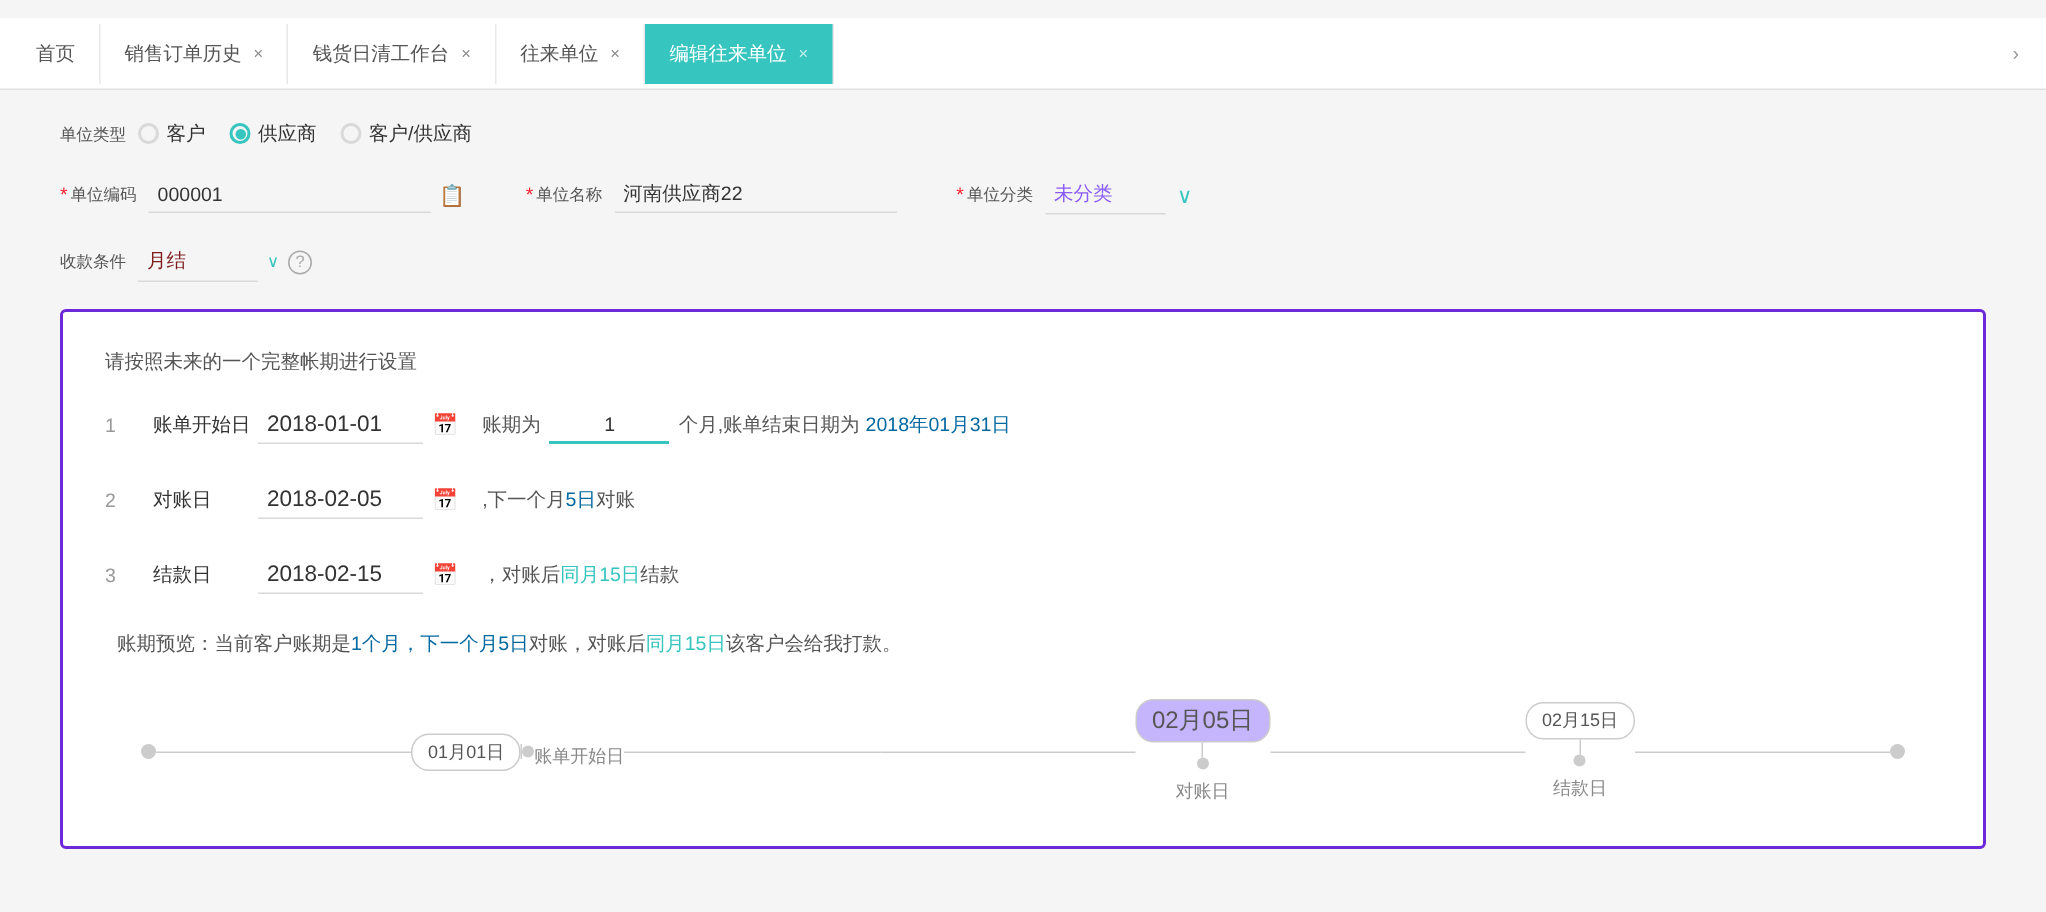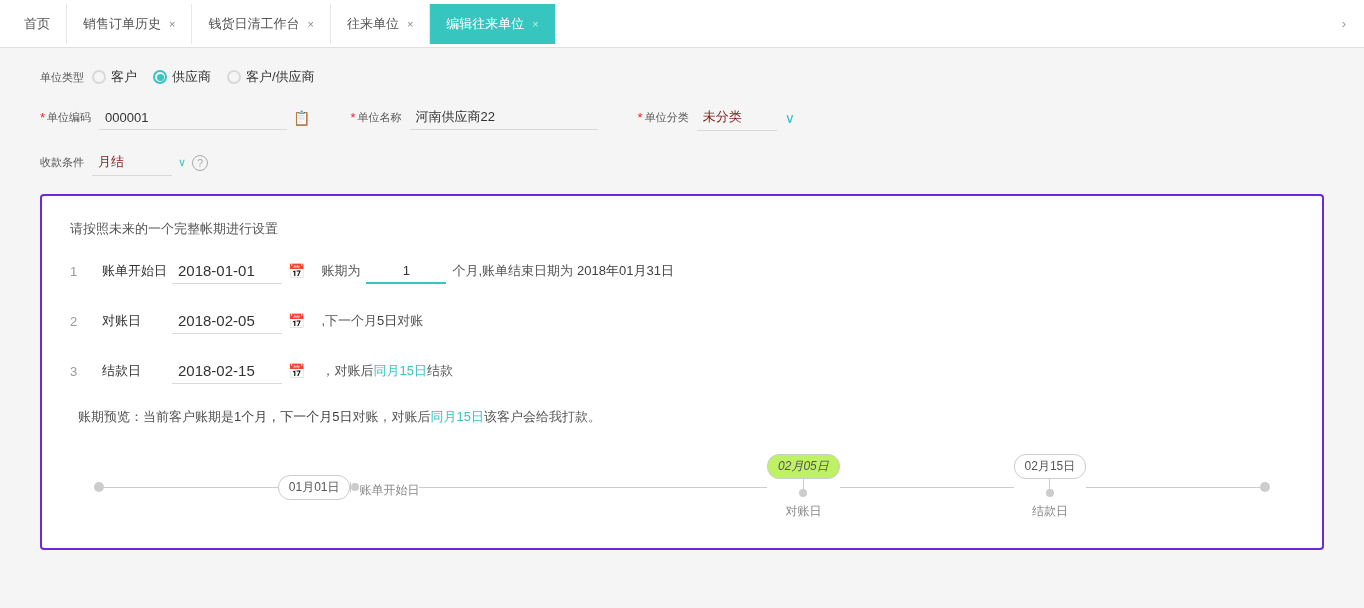--- a/index.html
+++ b/index.html
@@ -1,21 +1,21 @@
 <!DOCTYPE html>
 <html><head>
   <meta charset="utf-8">
   <style>
     * { box-sizing: border-box; margin: 0; padding: 0; }
     body { font-family: 'PingFang SC', 'Microsoft YaHei', sans-serif; font-size: 13px; background: #f5f5f5; color: #333; }
 
     
     .tabs-bar {
       display: flex; align-items: center; background: #fff;
-      border-bottom: 1px solid #e0e0e0; height: 48px; padding: 0 8px;
+      border-bottom: 1px solid #e0e0e0; height: 48px; padding: 0 8px; margin-top: 12px;
     }
     .tab-item {
       display: flex; align-items: center; padding: 0 16px; height: 40px;
       cursor: pointer; color: #555; font-size: 13px; border-right: 1px solid #e8e8e8;
       white-space: nowrap; position: relative;
     }
     .tab-item.active {
       background: #36c5bf; color: #fff; font-weight: 500;
     }
     .tab-item .close-btn {
@@ -84,21 +84,21 @@
     .date-input {
       border: none; border-bottom: 1px solid #d9d9d9; padding: 4px 6px;
       font-size: 15px; color: #333; width: 110px; background: transparent; outline: none;
     }
     .row-suffix { margin-left: 8px; font-size: 13px; color: #555; display: flex; align-items: center; }
     .period-input {
       border: none; border-bottom: 2px solid #36c5bf; padding: 4px 6px;
       font-size: 13px; color: #333; width: 90px; background: transparent; outline: none;
       text-align: center;
     }
-    .highlight-orange { color: #404040; font-weight: 500; }
+    .highlight-orange { color: #0369a1; font-weight: 500; }
     .highlight-teal { color: #36c5bf; font-weight: 500; }
 
     
     .preview-text { font-size: 13px; color: #555; margin-bottom: 20px; padding: 0 4px; }
     .preview-text span { font-weight: 500; }
 
     .preview-section { padding: 0 4px; }
   </style>
 </head>
 <body>
@@ -159,21 +159,21 @@
     </div>
     <div class="form-group">
       <span class="required-star">*</span>
       <span class="form-label">单位名称</span>
       <input class="form-input form-input-wide" value="河南供应商22" style="">
     </div>
     <div class="form-group">
       <span class="required-star">*</span>
       <span class="form-label">单位分类</span>
       <div class="select-wrapper">
-        <span class="select-field" style="color:#7f1d1d;">未分类</span>
+        <span class="select-field" style="color:#8b5cf6;">未分类</span>
         <span class="dropdown-arrow" style="color:#36c5bf; font-size:14px; margin-left:8px;">∨</span>
       </div>
     </div>
   </div>
 
   <div class="form-row">
     <div class="form-group">
       <span class="form-label">收款条件</span>
       <div class="select-wrapper">
         <span class="select-field">月结</span>
@@ -240,21 +240,21 @@
           <div style="width:8px;height:8px;border-radius:50%;background:#ccc;"></div>
           <div style="font-size:12px;color:#888;margin-top:6px;text-align:center;">账单开始日</div>
         </div>
 
         <div style="flex:1;height:1px;background:#ccc;"></div>
 
 
         <div style="flex:1;height:1px;background:#ccc;"></div>
 
         <div style="display:flex;flex-direction:column;align-items:center;flex-shrink:0;">
-          <div style="border:1px solid #ccc;border-radius:12px;padding:3px 10px;font-size:12px;color:#555;background:#bef264;font-style:italic;">02月05日</div>
+          <div style="border:1px solid #ccc;border-radius:12px;padding:3px 10px;font-size:16px;color:#555;background:#c4b5fd;">02月05日</div>
           <div style="width:1px;height:10px;background:#ccc;"></div>
           <div style="width:8px;height:8px;border-radius:50%;background:#ccc;"></div>
           <div style="font-size:12px;color:#888;margin-top:6px;text-align:center;">对账日</div>
         </div>
 
         <div style="flex:1;height:1px;background:#ccc;"></div>
 
         <div style="display:flex;flex-direction:column;align-items:center;flex-shrink:0;">
           <div style="border:1px solid #ccc;border-radius:12px;padding:3px 10px;font-size:12px;color:#555;background:#fff;">02月15日</div>
           <div style="width:1px;height:10px;background:#ccc;"></div>

